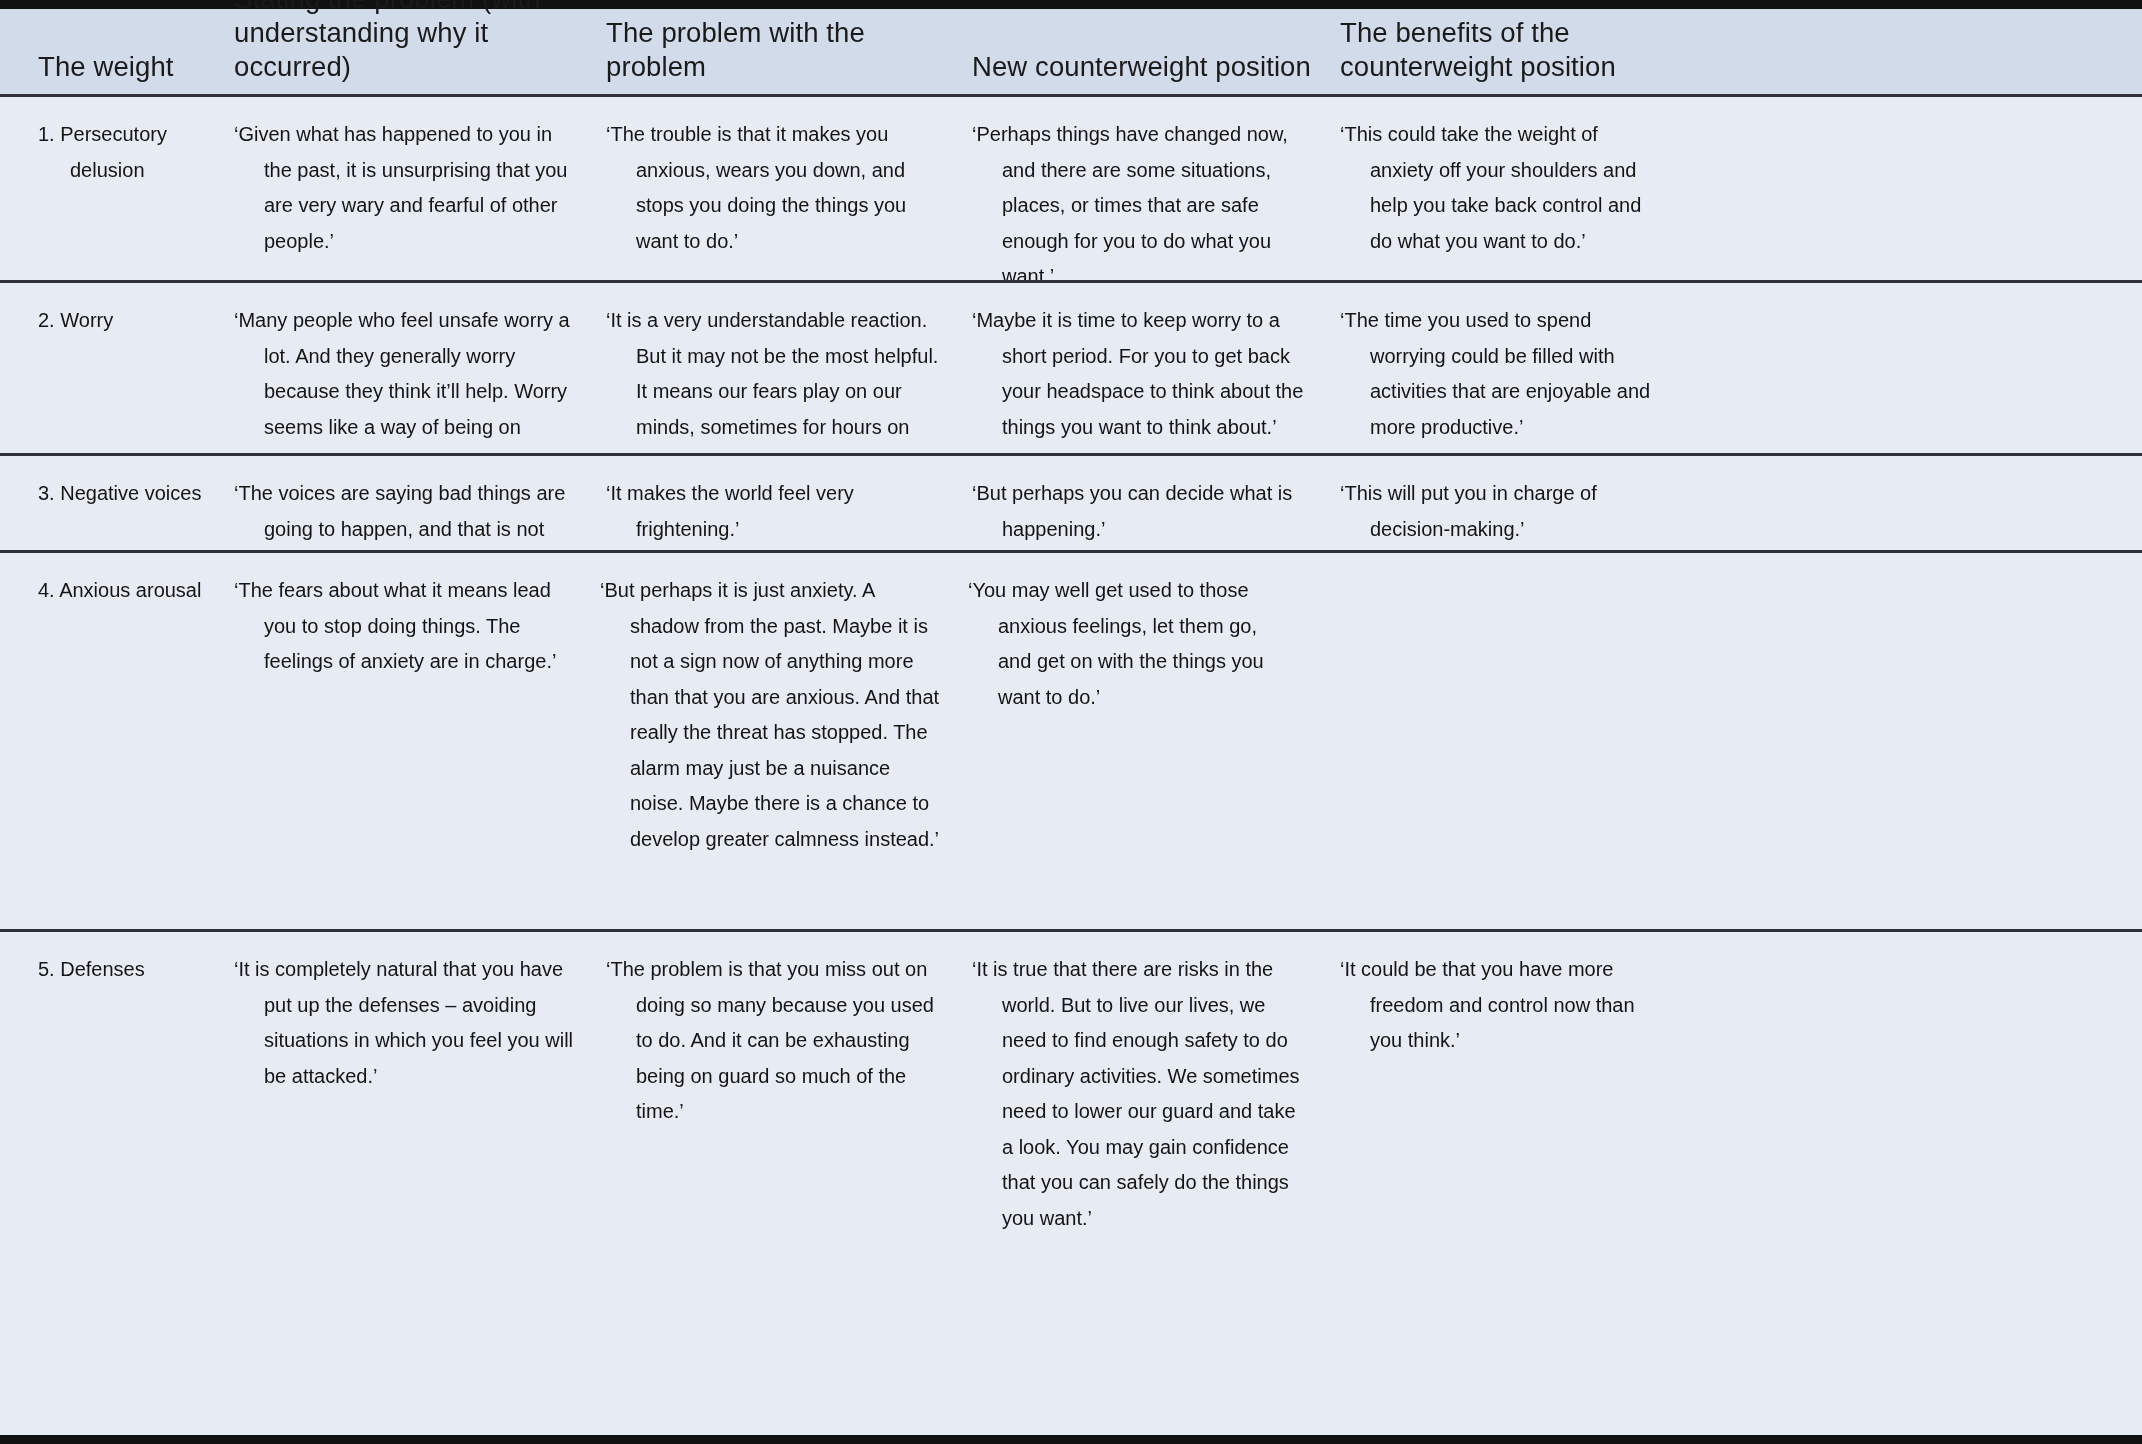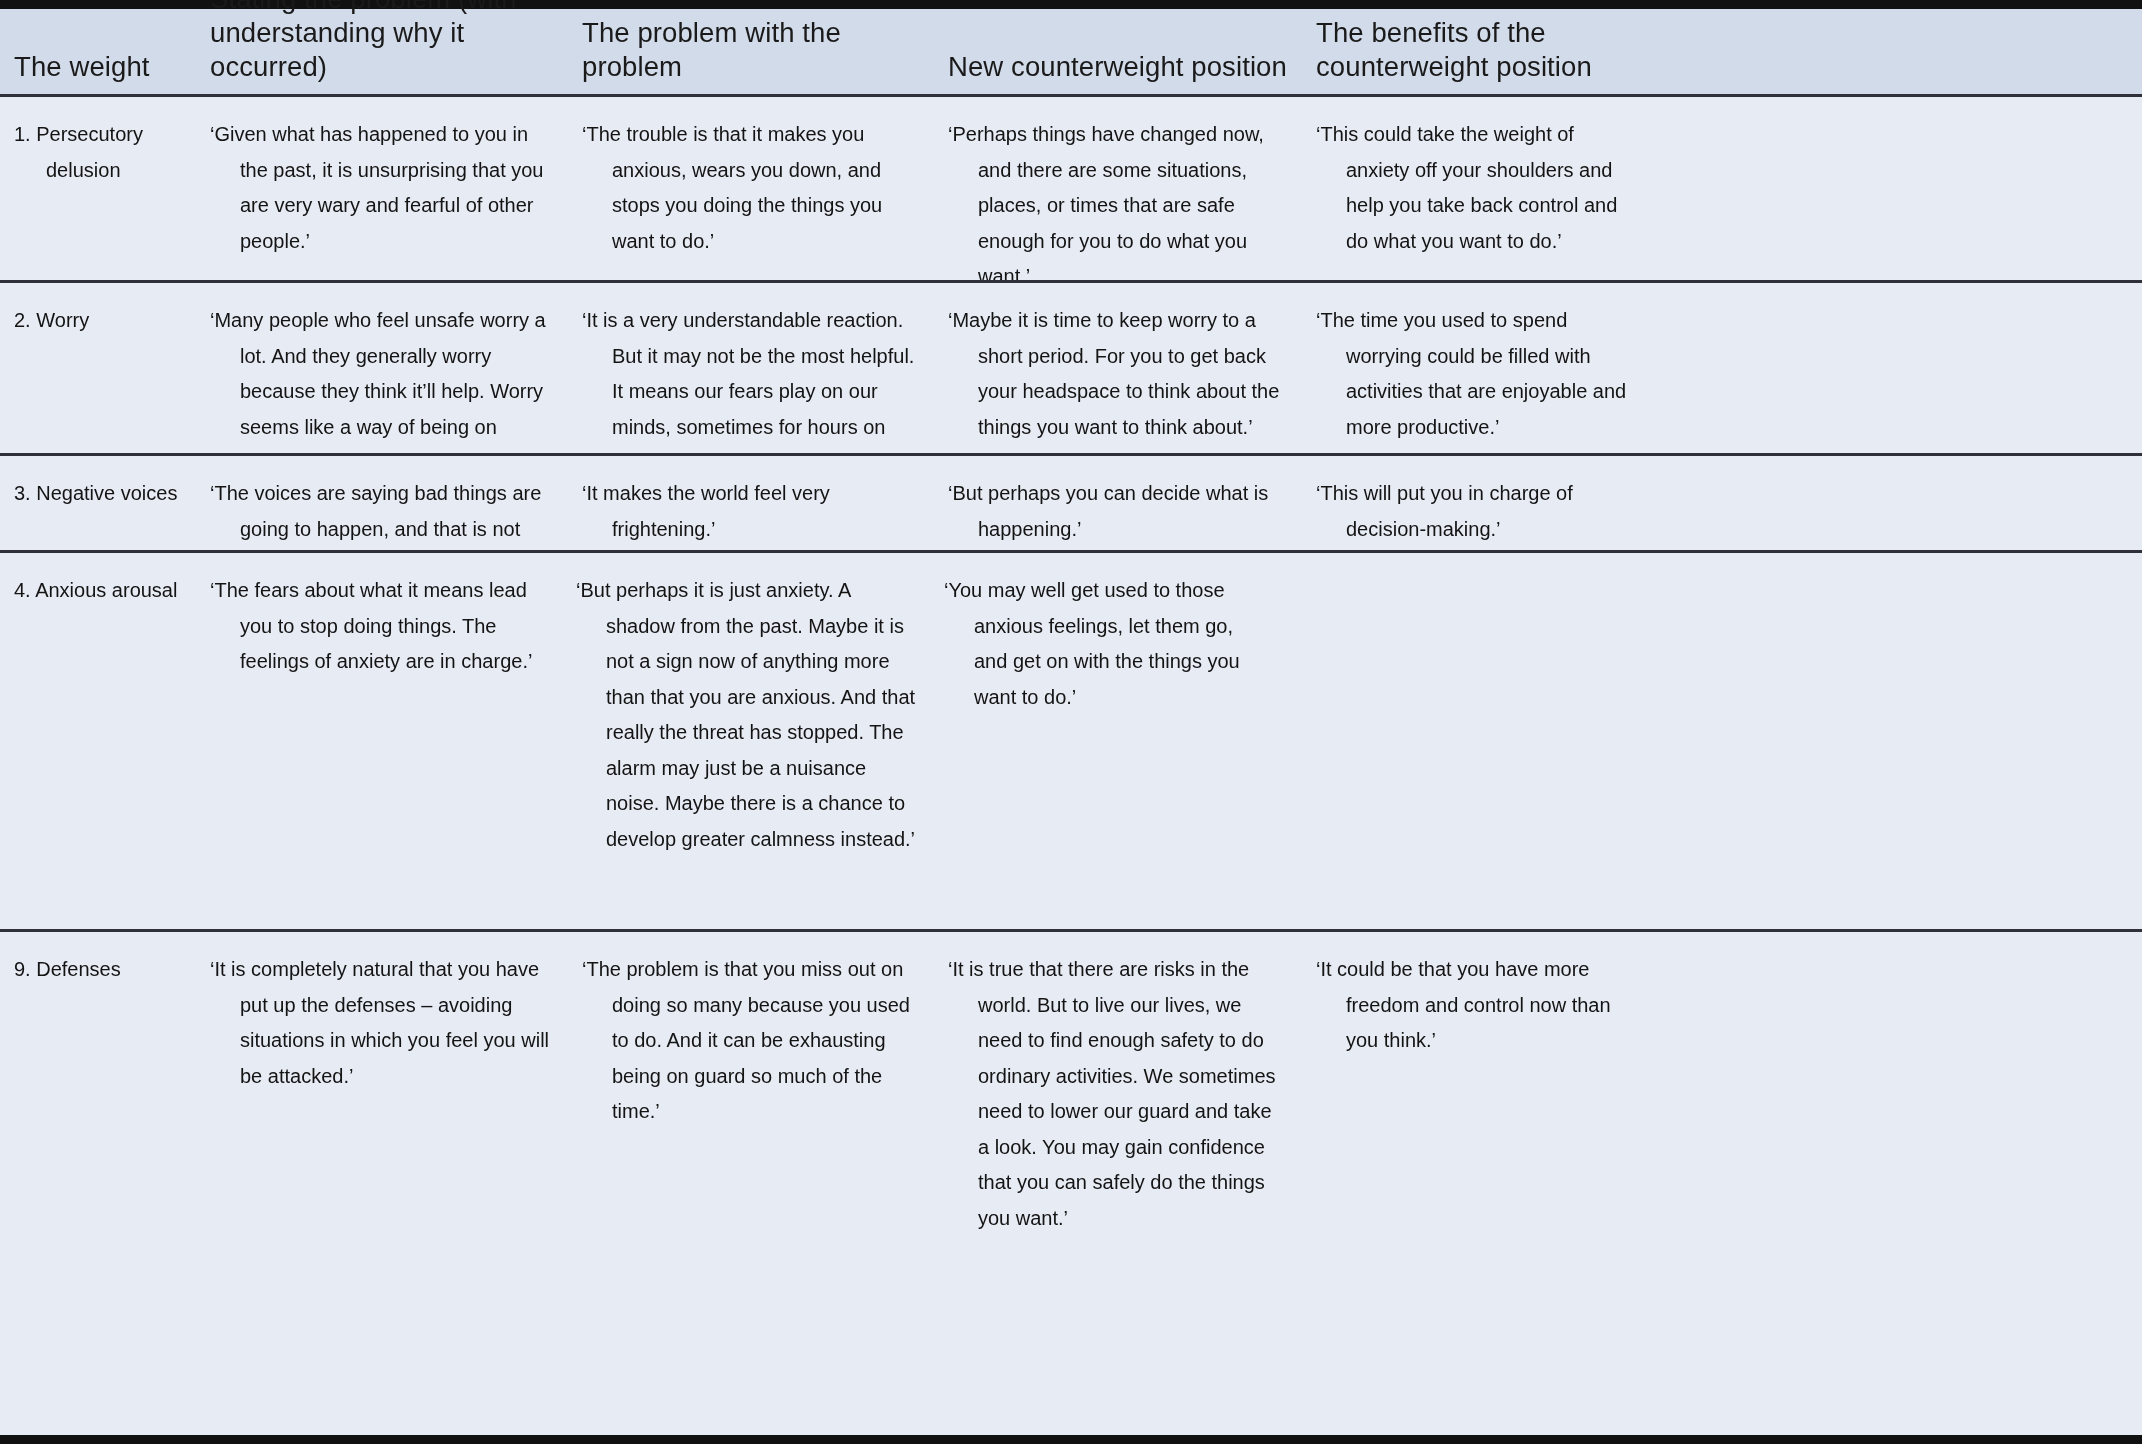--- a/index.html
+++ b/index.html
@@ -85,21 +85,21 @@
     display: block;
     padding-left: 30px;
     text-indent: -30px;
   }
   .trow .cell.weight .hang {
     padding-left: 32px;
     text-indent: -32px;
   }
 
   
-  .col-weight   { width: 196px;  flex: 0 0 196px; }
+  .col-weight   { width: 196px;  flex: 0 0 196px; margin-left: 24px; }
   .col-stating  { width: 372px;  flex: 0 0 372px; }
   .col-problem  { width: 366px;  flex: 0 0 366px; }
   .col-new      { width: 368px;  flex: 0 0 368px; }
   .col-benefit  { width: 340px;  flex: 0 0 340px; }
 </style>
 </head>
 <body>
 
 <div class="table-wrap">
 
@@ -189,21 +189,21 @@
         </div>
       <div class="cell col-benefit">
           <span class="hang">‘You may well get used to those anxious feelings, let them go, and get on with the things you want to do.’</span>
         </div>
     </div>
 
     <div class="rule-thin" style="background: rgb(48, 48, 58);"></div>
 
     <div class="trow" style="flex: 1 1 auto; background: rgb(231, 235, 244);">
       <div class="cell col-weight weight">
-          <span class="hang">9. Defenses</span>
+          <span class="hang">5. Defenses</span>
         </div>
       <div class="cell col-stating">
           <span class="hang">‘It is completely natural that you have put up the defenses – avoiding situations in which you feel you will be attacked.’</span>
         </div>
       <div class="cell col-problem">
           <span class="hang">‘The problem is that you miss out on doing so many because you used to do. And it can be exhausting being on guard so much of the time.’</span>
         </div>
       <div class="cell col-new">
           <span class="hang">‘It is true that there are risks in the world. But to live our lives, we need to find enough safety to do ordinary activities. We sometimes need to lower our guard and take a look. You may gain confidence that you can safely do the things you want.’</span>
         </div>

